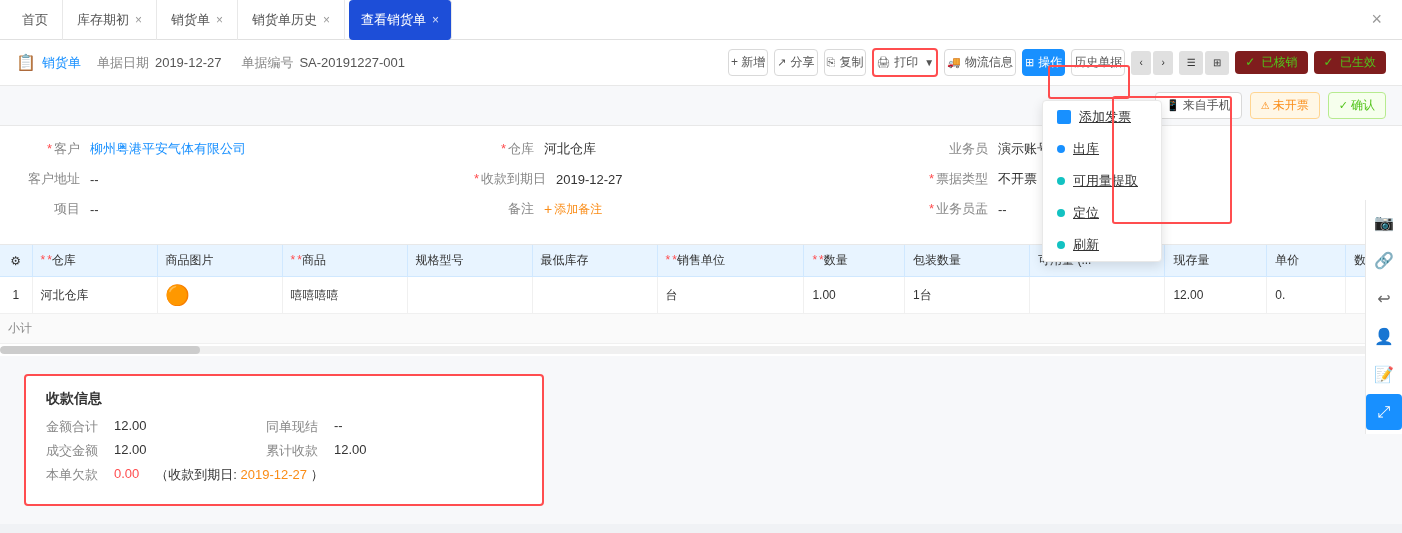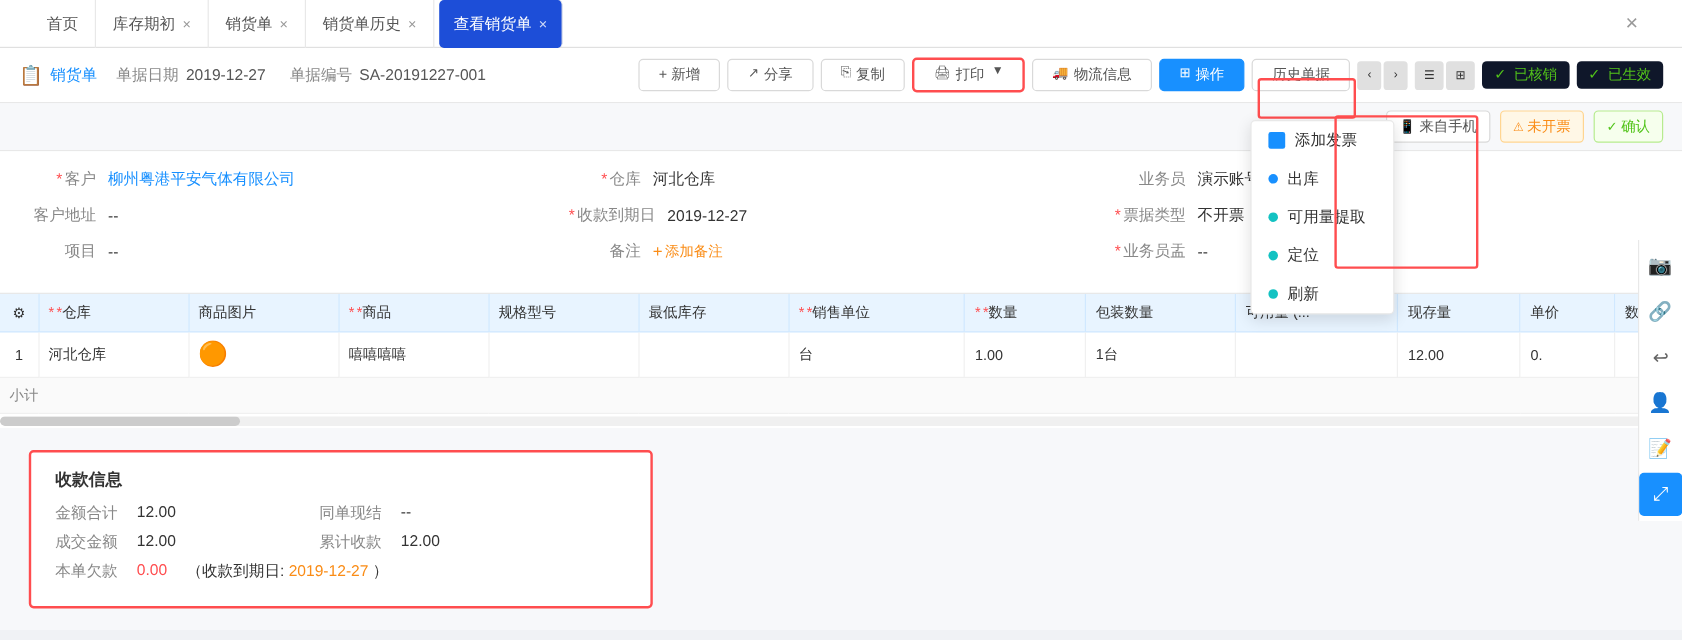--- a/index.html
+++ b/index.html
@@ -1,44 +1,44 @@
 <!DOCTYPE html>
 <html><head>
   <meta charset="utf-8">
   <style>
     * { box-sizing: border-box; margin: 0; padding: 0; }
     body { font-family: 'Microsoft YaHei', Arial, sans-serif; font-size: 13px; background: #f0f2f5; color: #333; }
 
     
     .tab-bar {
       display: flex; align-items: center; background: #fff;
-      border-bottom: 1px solid #e0e0e0; padding: 0 25px; height: 40px;
+      border-bottom: 1px solid #e0e0e0; padding: 0 8px; height: 40px;
       position: relative;
     }
     .tab { display: flex; align-items: center; padding: 0 14px; height: 40px; cursor: pointer; font-size: 13px; color: #555; border-right: 1px solid #e8e8e8; }
     .tab .close-btn { margin-left: 6px; color: #999; font-size: 12px; cursor: pointer; }
     .tab-special { background: #1d4ed8; color: #fff !important; border-radius: 4px; margin: 0 4px; padding: 0 12px; }
     .tab-special .close-btn { color: rgba(255,255,255,0.8); }
     .close-x { margin-left: auto; padding: 0 12px; font-size: 18px; cursor: pointer; color: #999; }
 
     
     .doc-header {
       background: #fff; padding: 8px 16px; border-bottom: 1px solid #e8e8e8;
       display: flex; align-items: center; gap: 16px;
     }
     .doc-title { display: flex; align-items: center; gap: 6px; color: #1890ff; font-weight: 500; }
     .doc-title-icon { font-size: 16px; }
     .doc-meta { display: flex; align-items: flex-start; gap: 20px; flex: 1; }
     .doc-meta-item { display: flex; align-items: center; gap: 6px; color: #555; font-size: 13px; }
     .doc-meta-label { color: #888; }
     .toolbar-right { display: flex; align-items: center; gap: 6px; margin-left: auto; }
-    .btn-toolbar { display: flex; gap: 4px; padding: 4px 16px; border: 1px solid #d9d9d9; border-radius: 4px; cursor: pointer; font-size: 12px; color: #555; background: #fff; white-space: nowrap; }
+    .btn-toolbar { display: flex; align-items: center; gap: 4px; padding: 4px 2px; border: 1px solid #d9d9d9; border-radius: 4px; cursor: pointer; font-size: 12px; color: #555; background: #fff; white-space: nowrap; }
     .btn-toolbar.active-op { background: #1890ff; color: #fff; border-color: #1890ff; }
     .btn-toolbar.highlight { background: #fff; border: 2px solid #ff4d4f; color: #555; }
-    .btn-status-green { background: #0f172a; color: #52c41a; border-color: #b7eb8f; border-radius: 4px; padding: 3px 10px; font-size: 12px; }
+    .btn-status-green { background: #7f1d1d; color: #52c41a; border-color: #b7eb8f; border-radius: 4px; padding: 3px 10px; font-size: 12px; }
 
     
     .action-bar {
       background: #f7f8fa; padding: 6px 16px; border-bottom: 1px solid #e8e8e8;
       display: flex; align-items: center; gap: 8px; justify-content: flex-end;
     }
     .btn-action { display: flex; align-items: center; gap: 3px; padding: 4px 10px; border: 1px solid #d9d9d9; border-radius: 4px; cursor: pointer; font-size: 12px; background: #fff; color: #555; }
     .btn-action.orange { background: #fff7e6; border-color: #ffd591; color: #fa8c16; }
     .btn-action.green { background: #f6ffed; border-color: #b7eb8f; color: #52c41a; }
 
@@ -71,21 +71,21 @@
     .payment-row { display: flex; gap: 40px; margin-bottom: 6px; }
     .payment-item { display: flex; align-items: flex-start; gap: 16px; min-width: 180px; }
     .payment-label { color: #888; font-size: 13px; }
     .payment-value { color: #333; font-size: 13px; }
     .payment-value.red { color: #ff4d4f; }
 
     
     .dropdown-menu {
       position: absolute; background: #fff; border: 1px solid #e8e8e8; border-radius: 4px;
       box-shadow: 0 4px 12px rgba(0,0,0,0.12); z-index: 100; min-width: 120px;
-      top: 100px; right: 240px;
+      top: 100px; right: 240px; text-decoration: underline;
     }
     .dropdown-item { display: flex; align-items: center; gap: 8px; padding: 7px 14px; cursor: pointer; font-size: 13px; color: #333; }
     .dropdown-item .dot { width: 8px; height: 8px; border-radius: 50%; display: inline-block; }
     .dropdown-item .dot.blue { background: #1890ff; }
     .dropdown-item .icon-sq { width: 14px; height: 14px; background: #1890ff; border-radius: 2px; display: inline-block; }
 
     
     .right-sidebar { position: fixed; right: 0; top: 200px; display: flex; flex-direction: column; gap: 2px; background: #fff; border-left: 1px solid #e8e8e8; padding: 4px 0; }
     .sidebar-icon { width: 36px; height: 36px; display: flex; align-items: center; justify-content: center; cursor: pointer; color: #666; font-size: 16px; }
     .sidebar-icon.active { background: #e6f7ff; color: #1890ff; }

